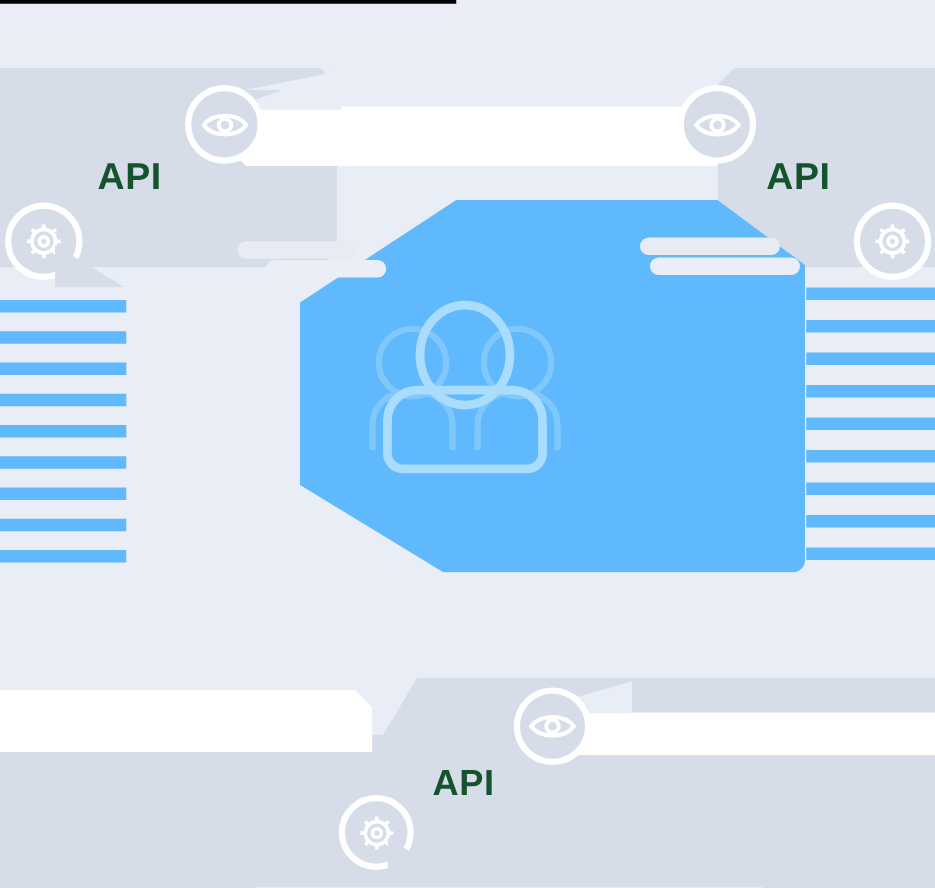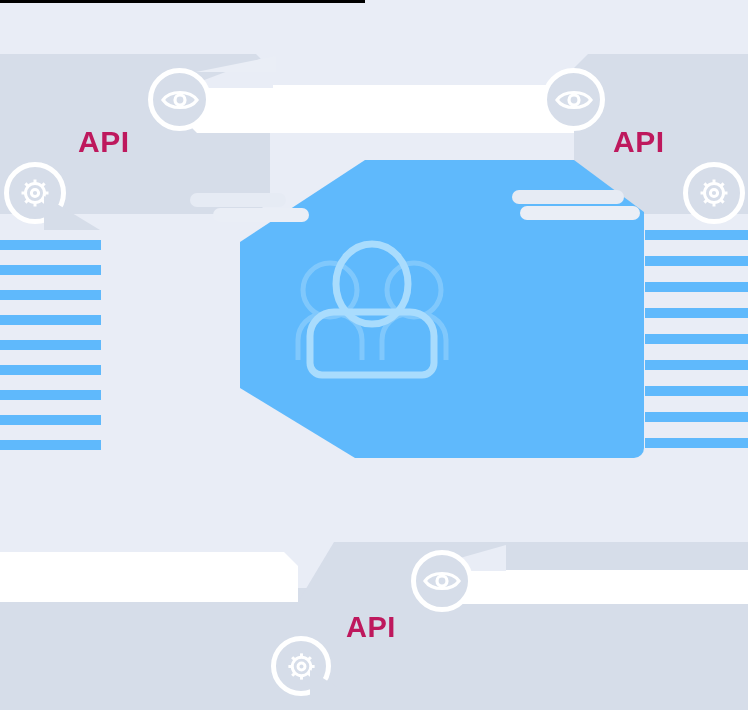--- a/index.html
+++ b/index.html
@@ -20,21 +20,21 @@
   
   .white-band{position:absolute;background:#ffffff;}
 
   
   .api-panel{
     position:absolute;
     background:#d6dde9;
   }
   .api-label{
     position:absolute;
-    color:#be185d;
+    color:#14532d;
     font-weight:bold;
     font-size:30px;
     letter-spacing:0.5px;
     line-height:1;
     user-select:none;
   }
   .api-label.small{font-size:29px;}
 
   
   .icon-disc{

